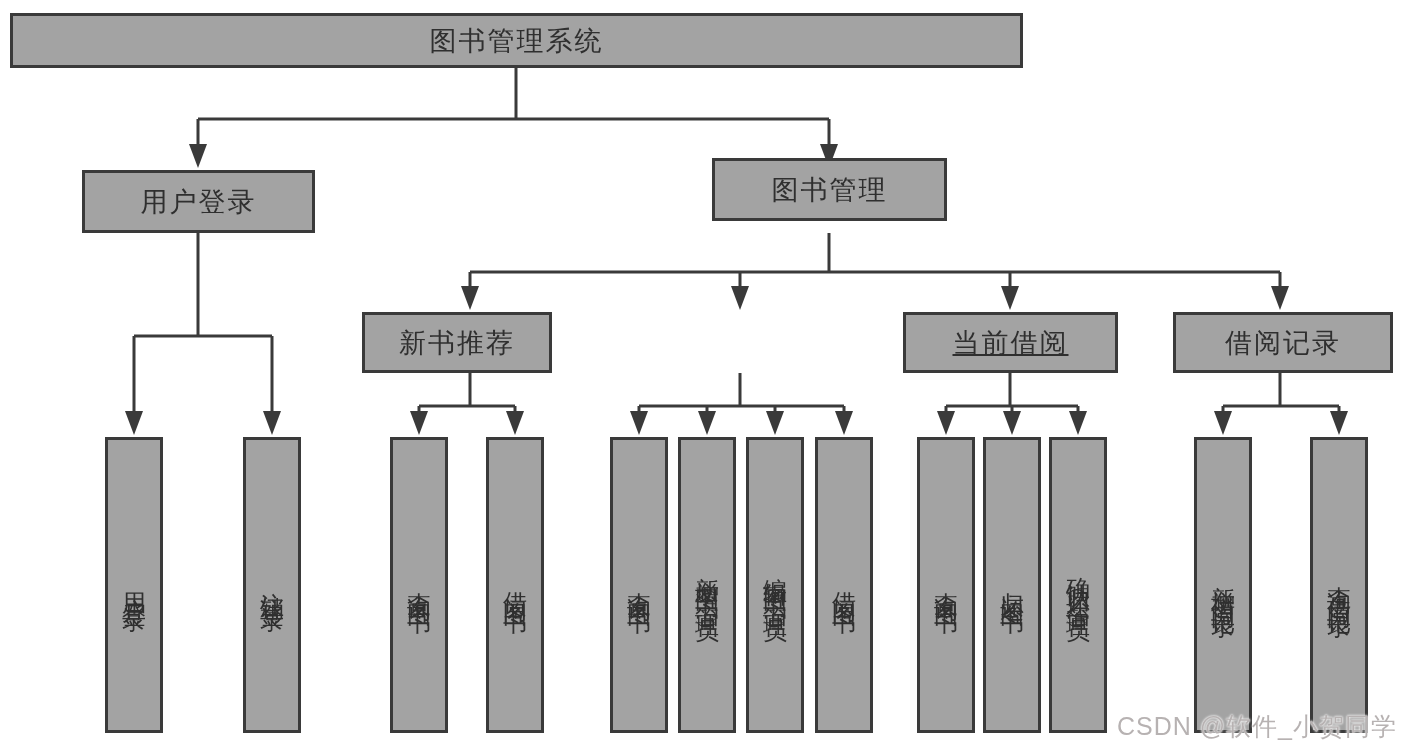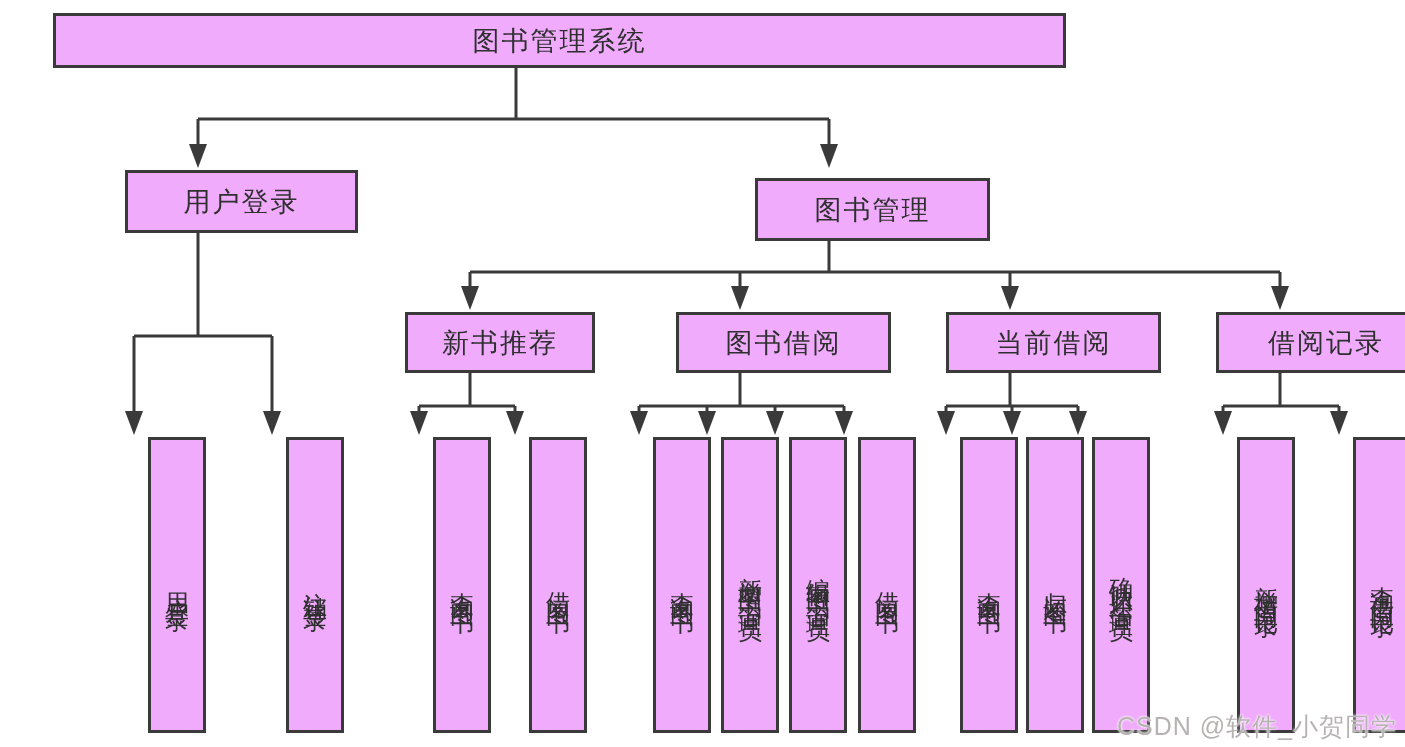--- a/index.html
+++ b/index.html
@@ -15,26 +15,25 @@
   .connectors {
     position: absolute;
     left: 0; top: 0;
     width: 1405px; height: 747px;
     pointer-events: none;
   }
   .box {
     position: absolute;
     box-sizing: border-box;
     border: 3px solid #3a3a3a;
-    background: #f0abfc;
+    background: #a3a3a3;
     display: flex;
     align-items: center;
     justify-content: center;
     color: #2f2f2f;
-    margin-left: 43px;
   }
   .box.h {
     font-size: 27px;
     letter-spacing: 2px;
     white-space: nowrap;
   }
   .box.v {
     writing-mode: vertical-lr;
     text-orientation: mixed;
     font-size: 24px;
@@ -101,25 +100,24 @@
       <polygon points="1069,411 1087,411 1078,435"></polygon>
 
       <polygon points="1214,411 1232,411 1223,435"></polygon>
       <polygon points="1330,411 1348,411 1339,435"></polygon>
     </g>
   </svg>
 
   <div class="box h" style="left:10px; top:13px; width:1013px; height:55px;">图书管理系统</div>
 
   <div class="box h" style="left:82px; top:170px; width:233px; height:63px;">用户登录</div>
-  <div class="box h" style="left:712px; top:178px; width:235px; height:63px;">图书管理</div>
+  <div class="box h" style="left:712px; top:158px; width:235px; height:63px;">图书管理</div>
 
   <div class="box h" style="left:362px; top:312px; width:190px; height:61px;">新书推荐</div>
-  <div class="box h" style="left:633px; top:312px; width:215px; height:61px;">图书借阅</div>
-  <div class="box h" style="left:903px; top:312px; width:215px; height:61px;">当前借阅</div>
+  <div class="box h" style="left:903px; top:312px; width:215px; height:61px;text-decoration:underline;">当前借阅</div>
   <div class="box h" style="left:1173px; top:312px; width:220px; height:61px;">借阅记录</div>
 
   <div class="box v" style="left:105px; top:437px; width:58px; height:296px;">用户登录</div>
   <div class="box v" style="left:243px; top:437px; width:58px; height:296px;">注销登录</div>
 
   <div class="box v" style="left:390px; top:437px; width:58px; height:296px;">查询图书</div>
   <div class="box v" style="left:486px; top:437px; width:58px; height:296px;">借阅图书</div>
 
   <div class="box v" style="left:610px; top:437px; width:58px; height:296px;">查询图书</div>
   <div class="box v" style="left:678px; top:437px; width:58px; height:296px;">新增图书（管理员）</div>

